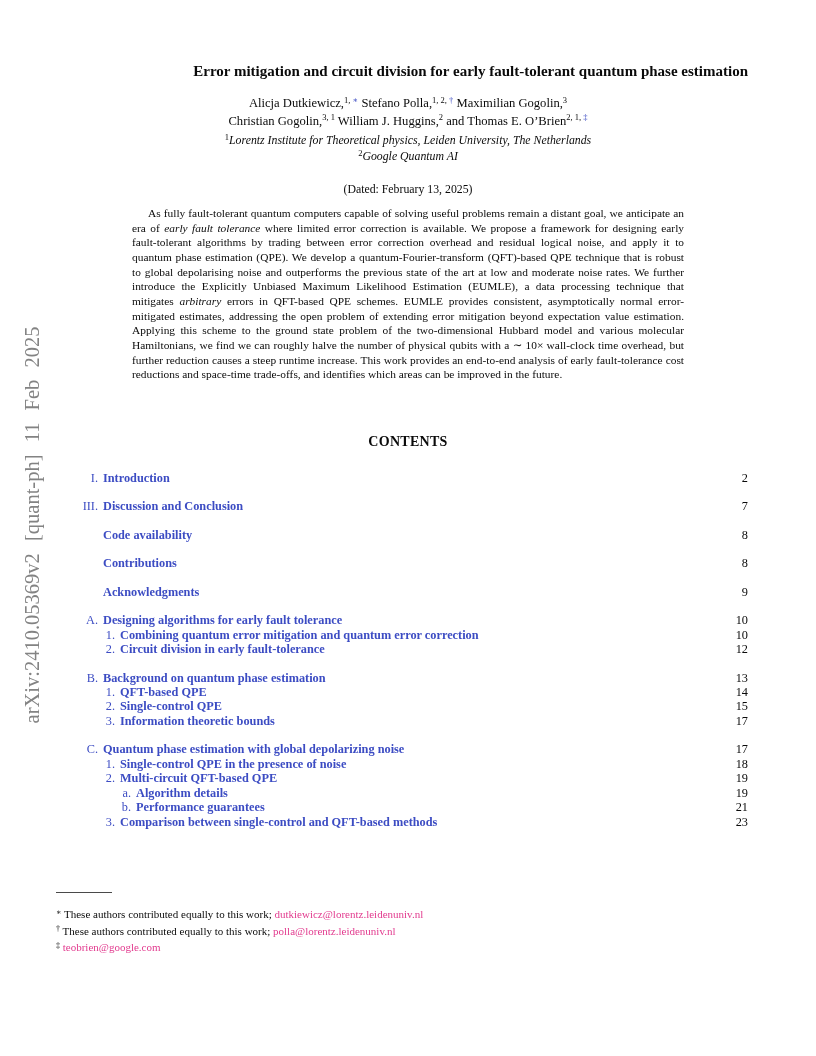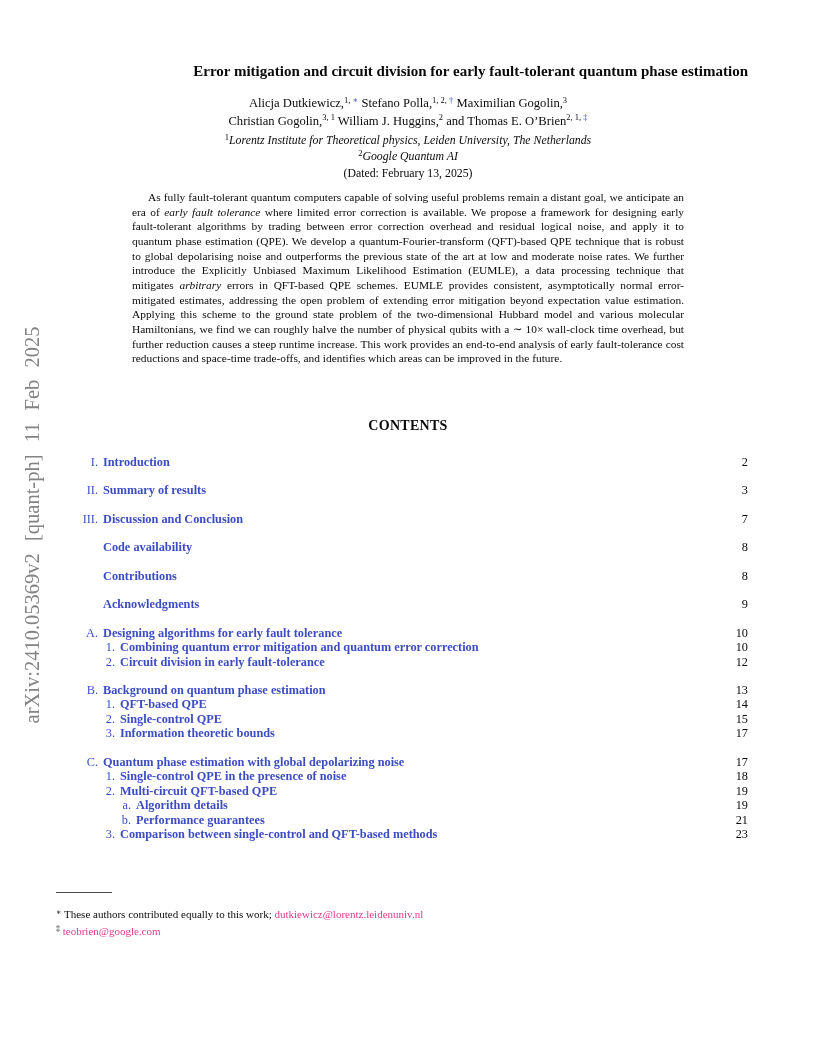--- a/index.html
+++ b/index.html
@@ -11,21 +11,21 @@
   .content{position:absolute;left:68px;top:62px;width:680px;}
 
   .title{text-align:right;font-weight:bold;font-size:15px;line-height:19px;}
 
   .authors{text-align:center;font-size:12.6px;line-height:16.5px;margin-top:14px;}
   .sup{font-size:8.5px;position:relative;top:-4.5px;}
   .mark{color:#3c4cc3;}
 
   .affils{text-align:center;font-size:11.8px;line-height:15px;margin-top:3px;}
   .affil-text{font-style:italic;}
-  .date{text-align:center;font-size:11.8px;margin-top:1px;}
+  .date{text-align:center;font-size:11.8px;margin-top:17px;}
 
   .abstract{
     margin:9px 64px 0 64px;font-size:11.4px;line-height:14.65px;
     text-align:justify;text-indent:16px;
   }
   .em{font-style:italic;}
 
   .contents-heading{
     text-align:center;font-weight:bold;font-size:14px;
     margin-top:52px;letter-spacing:0.3px;
@@ -82,25 +82,20 @@
 
   <div class="abstract"><span>As fully fault-tolerant quantum computers capable of solving useful problems remain a distant goal, we anticipate an era of </span><span class="em">early fault tolerance</span><span> where limited error correction is available. We propose a framework for designing early fault-tolerant algorithms by trading between error correction overhead and residual logical noise, and apply it to quantum phase estimation (QPE). We develop a quantum-Fourier-transform (QFT)-based QPE technique that is robust to global depolarising noise and outperforms the previous state of the art at low and moderate noise rates. We further introduce the Explicitly Unbiased Maximum Likelihood Estimation (EUMLE), a data processing technique that mitigates </span><span class="em">arbitrary</span><span> errors in QFT-based QPE schemes. EUMLE provides consistent, asymptotically normal error-mitigated estimates, addressing the open problem of extending error mitigation beyond expectation value estimation. Applying this scheme to the ground state problem of the two-dimensional Hubbard model and various molecular Hamiltonians, we find we can roughly halve the number of physical qubits with a ∼ 10× wall-clock time overhead, but further reduction causes a steep runtime increase. This work provides an end-to-end analysis of early fault-tolerance cost reductions and space-time trade-offs, and identifies which areas can be improved in the future.</span></div>
 
   <div class="contents-heading">CONTENTS</div>
 
   <div class="toc">
     <div class="toc-row">
         <span class="toc-num">I.</span>
         <span class="toc-label">Introduction</span>
         <span class="toc-page">2</span>
-      </div>
-    <div class="toc-row gap">
-        <span class="toc-num">II.</span>
-        <span class="toc-label">Summary of results</span>
-        <span class="toc-page">3</span>
       </div>
     <div class="toc-row gap">
         <span class="toc-num">III.</span>
         <span class="toc-label">Discussion and Conclusion</span>
         <span class="toc-page">7</span>
       </div>
     <div class="toc-row gap">
         <span class="toc-num"></span>
         <span class="toc-label">Code availability</span>
         <span class="toc-page">8</span>
@@ -180,14 +175,15 @@
         <span class="toc-label">Comparison between single-control and QFT-based methods</span>
         <span class="toc-page">23</span>
       </div>
   </div>
 
 </div>
 
 <div class="footnotes">
   <hr class="fn-rule">
   <div class="fn-line"><span class="fn-marker">∗</span> <span>These authors contributed equally to this work; </span><span class="fn-email">dutkiewicz@lorentz.leidenuniv.nl</span></div>
+  <div class="fn-line"><span class="fn-marker">†</span> <span>These authors contributed equally to this work; </span><span class="fn-email">polla@lorentz.leidenuniv.nl</span></div>
   <div class="fn-line"><span class="fn-marker">‡</span> <span></span><span class="fn-email">teobrien@google.com</span></div>
 </div>
 
 </body></html>

